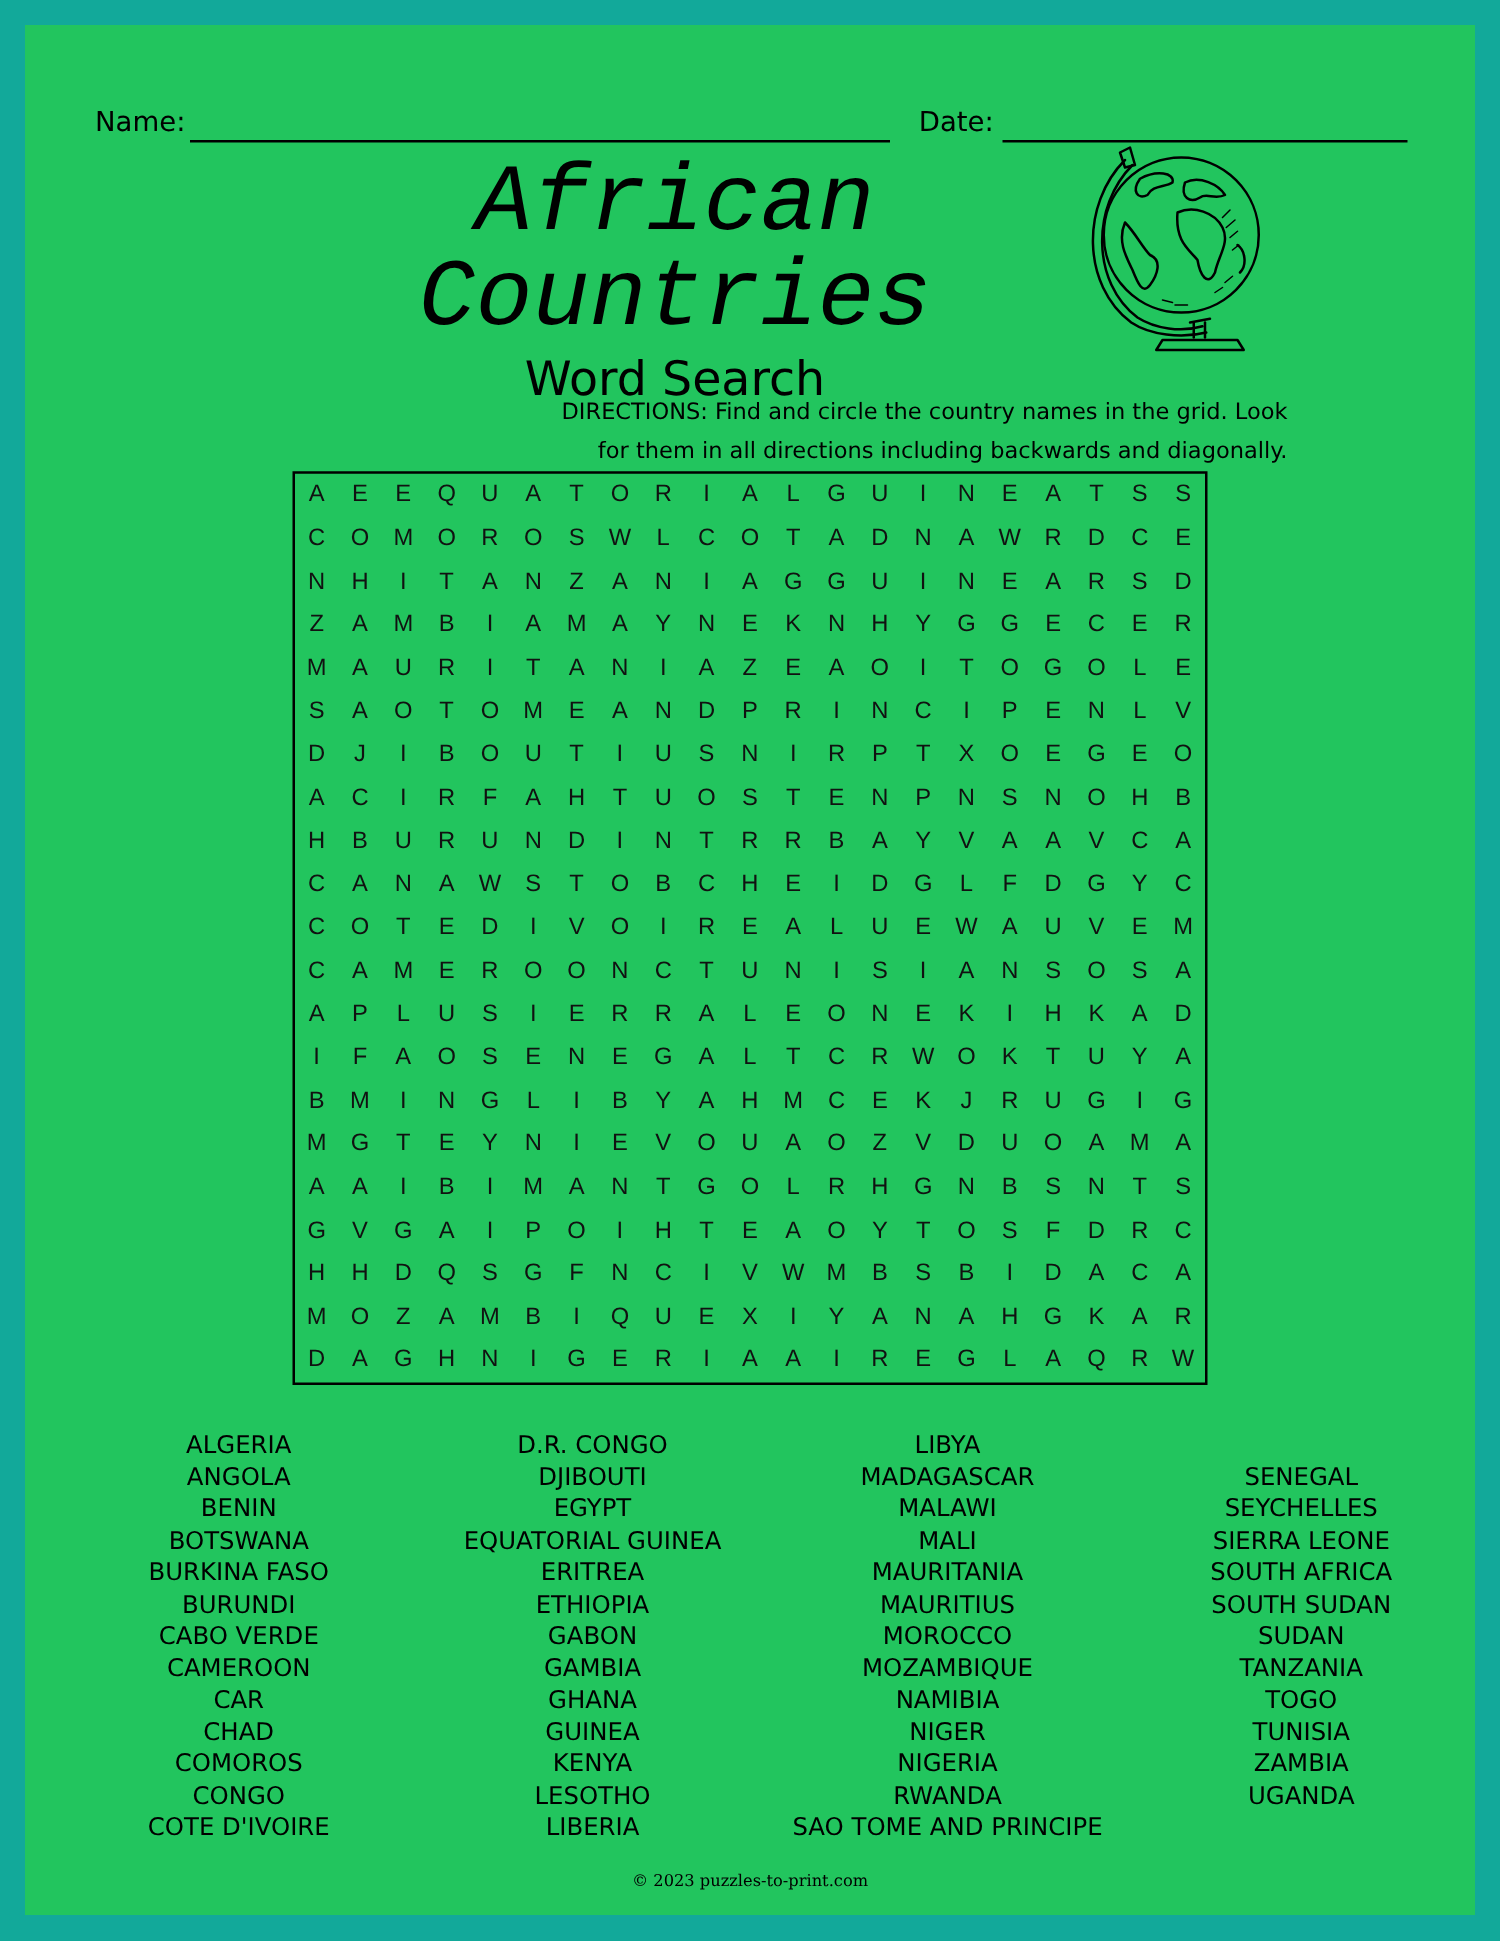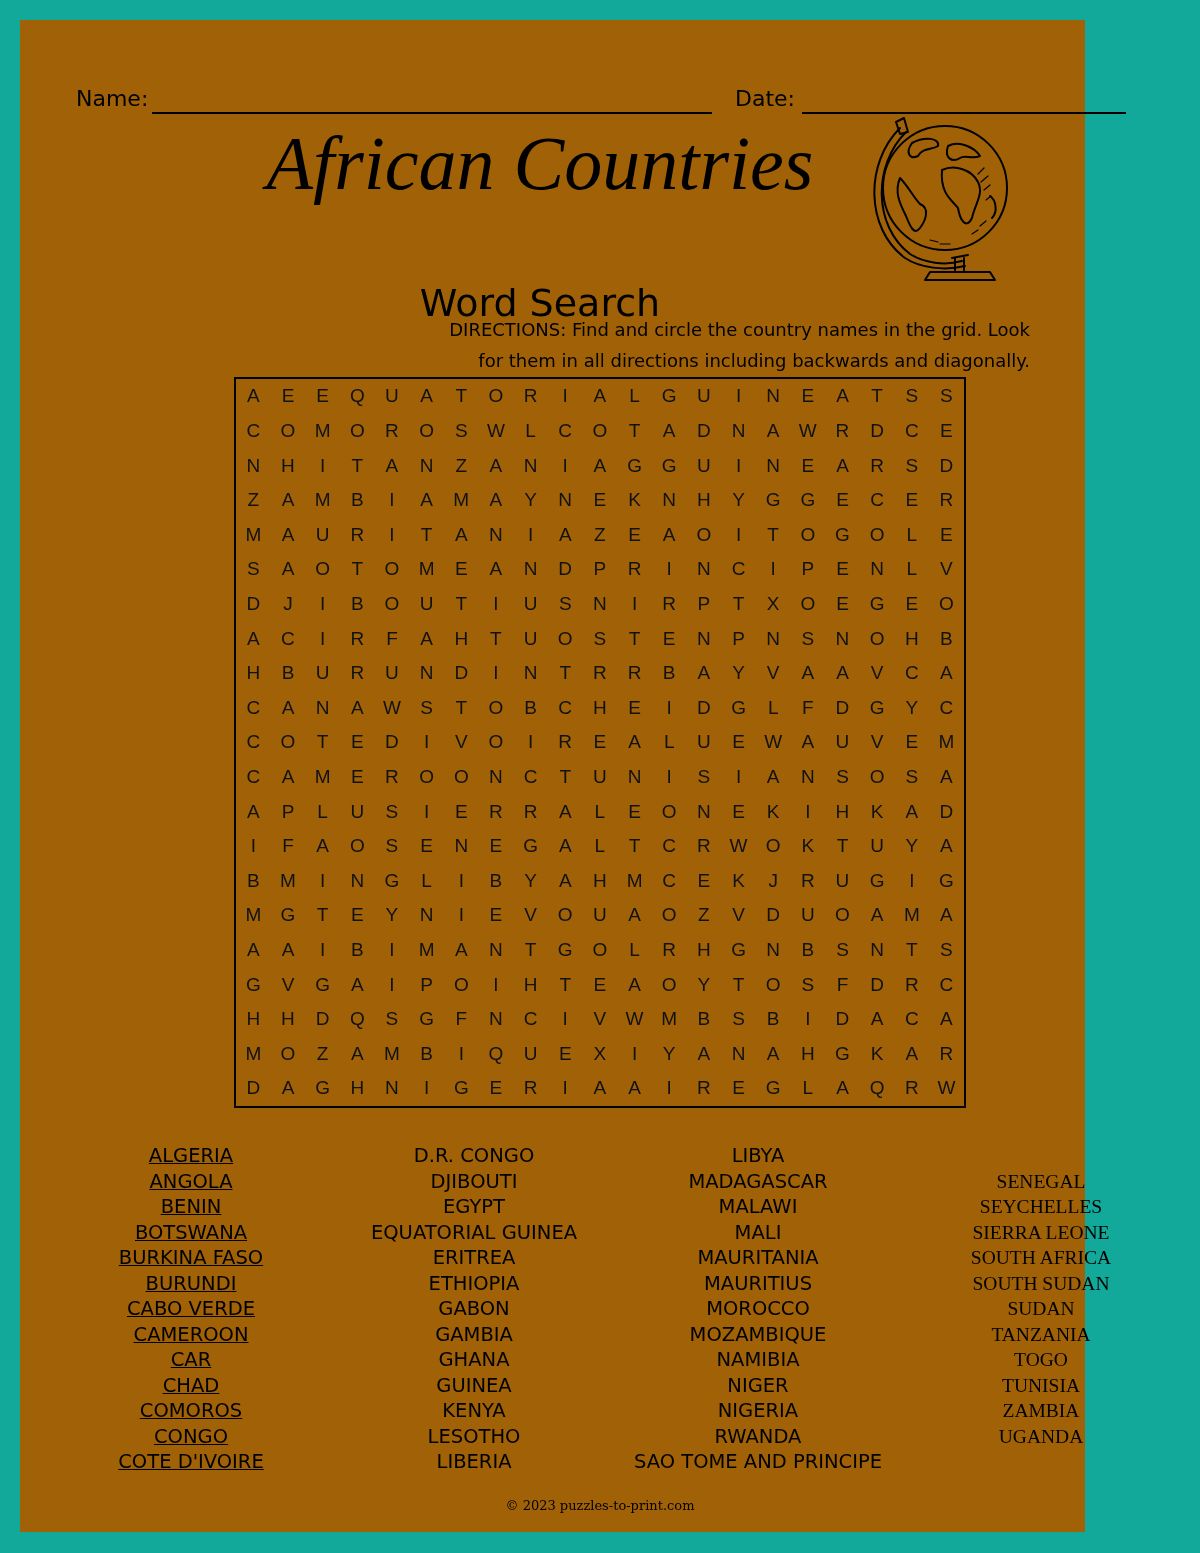--- a/index.html
+++ b/index.html
@@ -7,33 +7,33 @@
     width: 1200px; height: 1553px;
     background: #12a99a;
     position: relative;
     overflow: hidden;
     font-family: "DejaVu Sans", sans-serif;
     color: #000;
   }
   .page {
     position: absolute;
     left: 20px; top: 20px;
-    width: 1065px; height: 1512px;
-    background: #a16207;
+    width: 1160px; height: 1512px;
+    background: #22c55e;
   }
   .hdr-row {
     position: absolute; top: 62px; left: 0; right: 0; height: 40px;
     font-size: 22px;
   }
   .hdr-label { position: absolute; top: 4px; }
   .hdr-line { position: absolute; top: 30px; height: 0; border-bottom: 2.5px solid #000; }
   .title {
     position: absolute; left: 170px; top: 105px; width: 700px;
     text-align: center;
-    font-family: Liberation Serif, serif;
+    font-family: Liberation Mono, monospace;
     font-style: italic;
     font-size: 76px;
     letter-spacing: 0px;
     line-height: 1;
   }
   .subtitle {
     position: absolute; left: 270px; top: 220px; width: 500px;
     text-align: center;
     font-size: 38px;
     line-height: 1;
@@ -559,21 +559,21 @@
         <div class="cell">G</div>
         <div class="cell">L</div>
         <div class="cell">A</div>
         <div class="cell">Q</div>
         <div class="cell">R</div>
         <div class="cell">W</div>
       </div>
   </div>
 
   <div class="words">
-    <div class="col" style="left:21px;text-decoration:underline;" id="col0">
+    <div class="col" style="left:21px;" id="col0">
         <div class="word">ALGERIA</div>
         <div class="word">ANGOLA</div>
         <div class="word">BENIN</div>
         <div class="word">BOTSWANA</div>
         <div class="word">BURKINA FASO</div>
         <div class="word">BURUNDI</div>
         <div class="word">CABO VERDE</div>
         <div class="word">CAMEROON</div>
         <div class="word">CAR</div>
         <div class="word">CHAD</div>
@@ -604,21 +604,21 @@
         <div class="word">MAURITANIA</div>
         <div class="word">MAURITIUS</div>
         <div class="word">MOROCCO</div>
         <div class="word">MOZAMBIQUE</div>
         <div class="word">NAMIBIA</div>
         <div class="word">NIGER</div>
         <div class="word">NIGERIA</div>
         <div class="word">RWANDA</div>
         <div class="word">SAO TOME AND PRINCIPE</div>
       </div>
-    <div class="col" style="left:871px; top:25.5px;font-family:Liberation Serif, serif;" id="col3">
+    <div class="col" style="left:871px; top:25.5px;" id="col3">
         <div class="word">SENEGAL</div>
         <div class="word">SEYCHELLES</div>
         <div class="word">SIERRA LEONE</div>
         <div class="word">SOUTH AFRICA</div>
         <div class="word">SOUTH SUDAN</div>
         <div class="word">SUDAN</div>
         <div class="word">TANZANIA</div>
         <div class="word">TOGO</div>
         <div class="word">TUNISIA</div>
         <div class="word">ZAMBIA</div>

